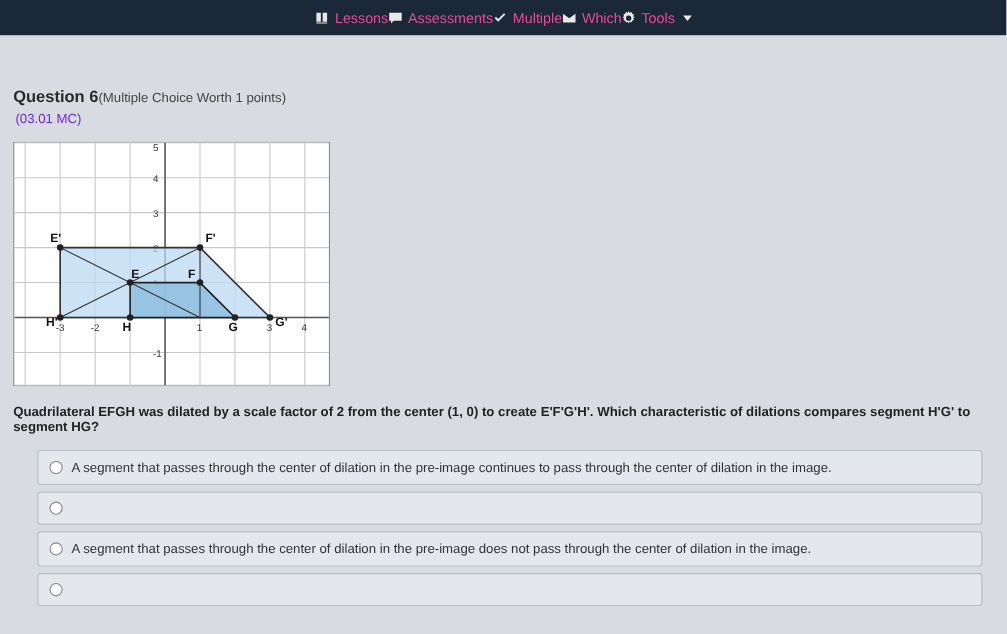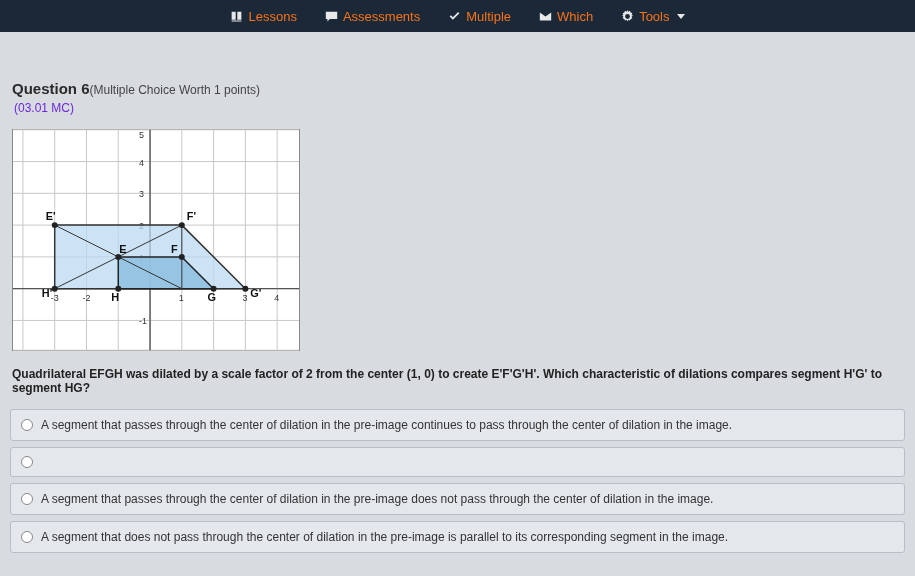--- a/index.html
+++ b/index.html
@@ -10,22 +10,21 @@
     height: 576px;
     overflow: hidden;
     font-size: 13px;
   }
   .topnav {
     background: #1a2838;
     height: 32px;
     display: flex;
     align-items: center;
     justify-content: center;
-    gap: 28px;
-    color: #f97316;
+    color: #ec4899;
     font-size: 13px;
   }
   .topnav .nav-item {
     display: flex;
     align-items: center;
     gap: 5px;
     cursor: pointer;
   }
   .topnav .nav-item svg { width: 13px; height: 13px; fill: #e8e8e8; }
   .question-header {
@@ -49,21 +48,22 @@
     align-items: center;
     justify-content: center;
   }
   .prompt {
     padding: 10px 12px 8px 12px;
     font-size: 12px;
     color: #222;
     font-weight: bold;
   }
   .choices {
-    padding: 0 10px;
+    padding: 0 22px;
+    margin-left: 12px;
   }
   .choice {
     background: #e4e8ec;
     border: 1px solid #b8bec5;
     border-radius: 3px;
     margin: 6px 0;
     padding: 8px 10px;
     font-size: 12px;
     color: #333;
     display: flex;
@@ -210,15 +210,14 @@
   </div>
   <div class="choice">
     <span class="radio"></span>
   </div>
   <div class="choice">
     <span class="radio"></span>
     <span>A segment that passes through the center of dilation in the pre-image does not pass through the center of dilation in the image.</span>
   </div>
   <div class="choice">
     <span class="radio"></span>
-    <span>A segment that does not pass through the center of dilation in the pre-image is parallel to its corresponding segment in the image.</span>
   </div>
 </div>
 
 </body></html>

